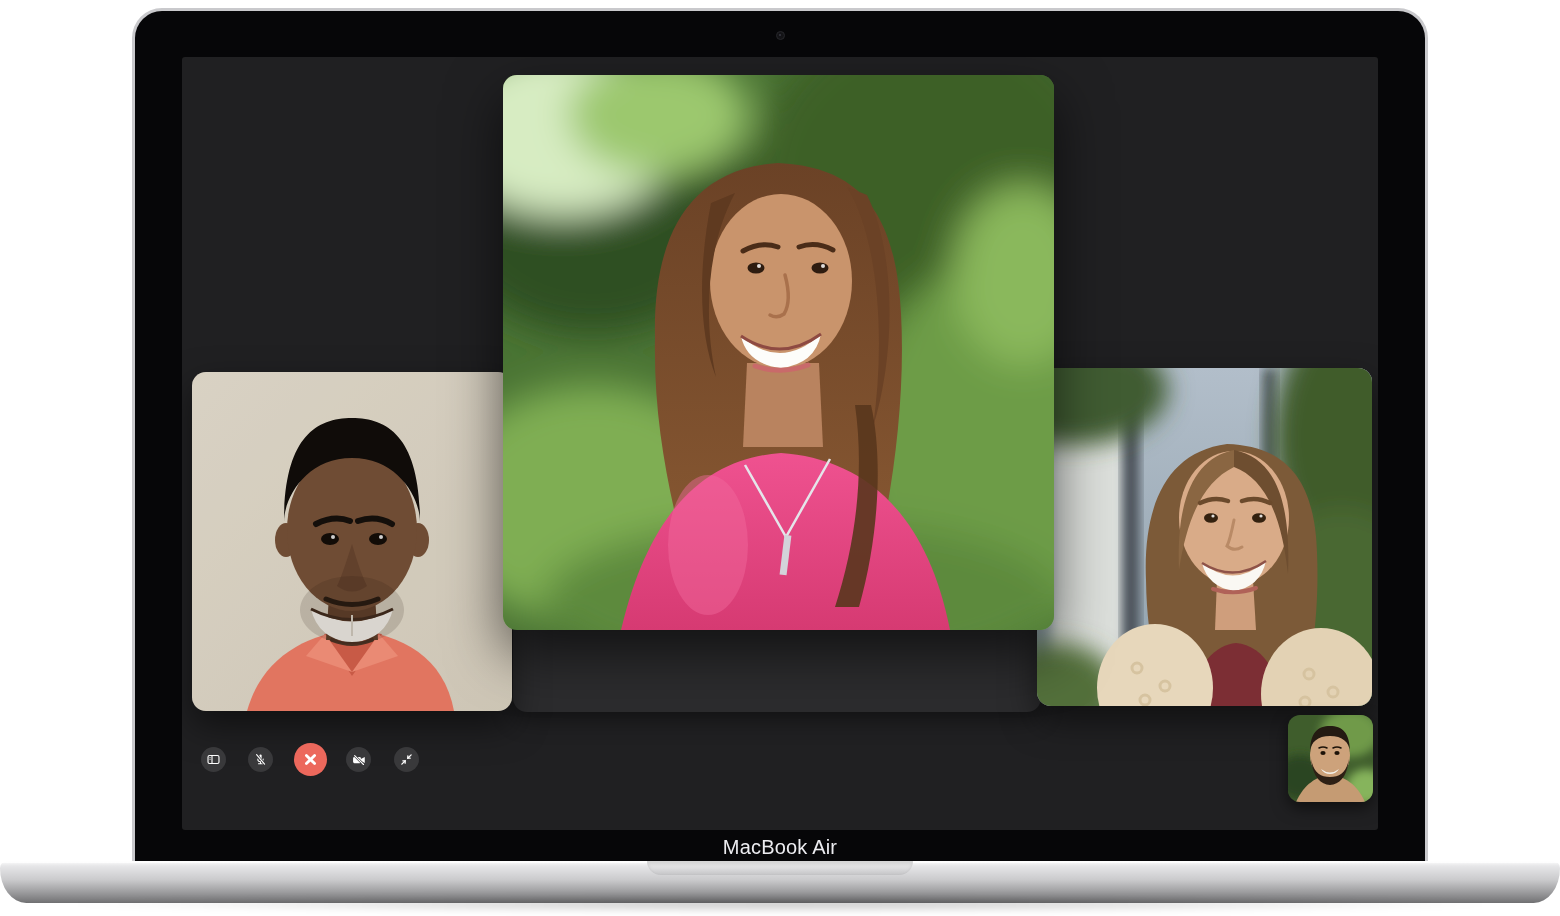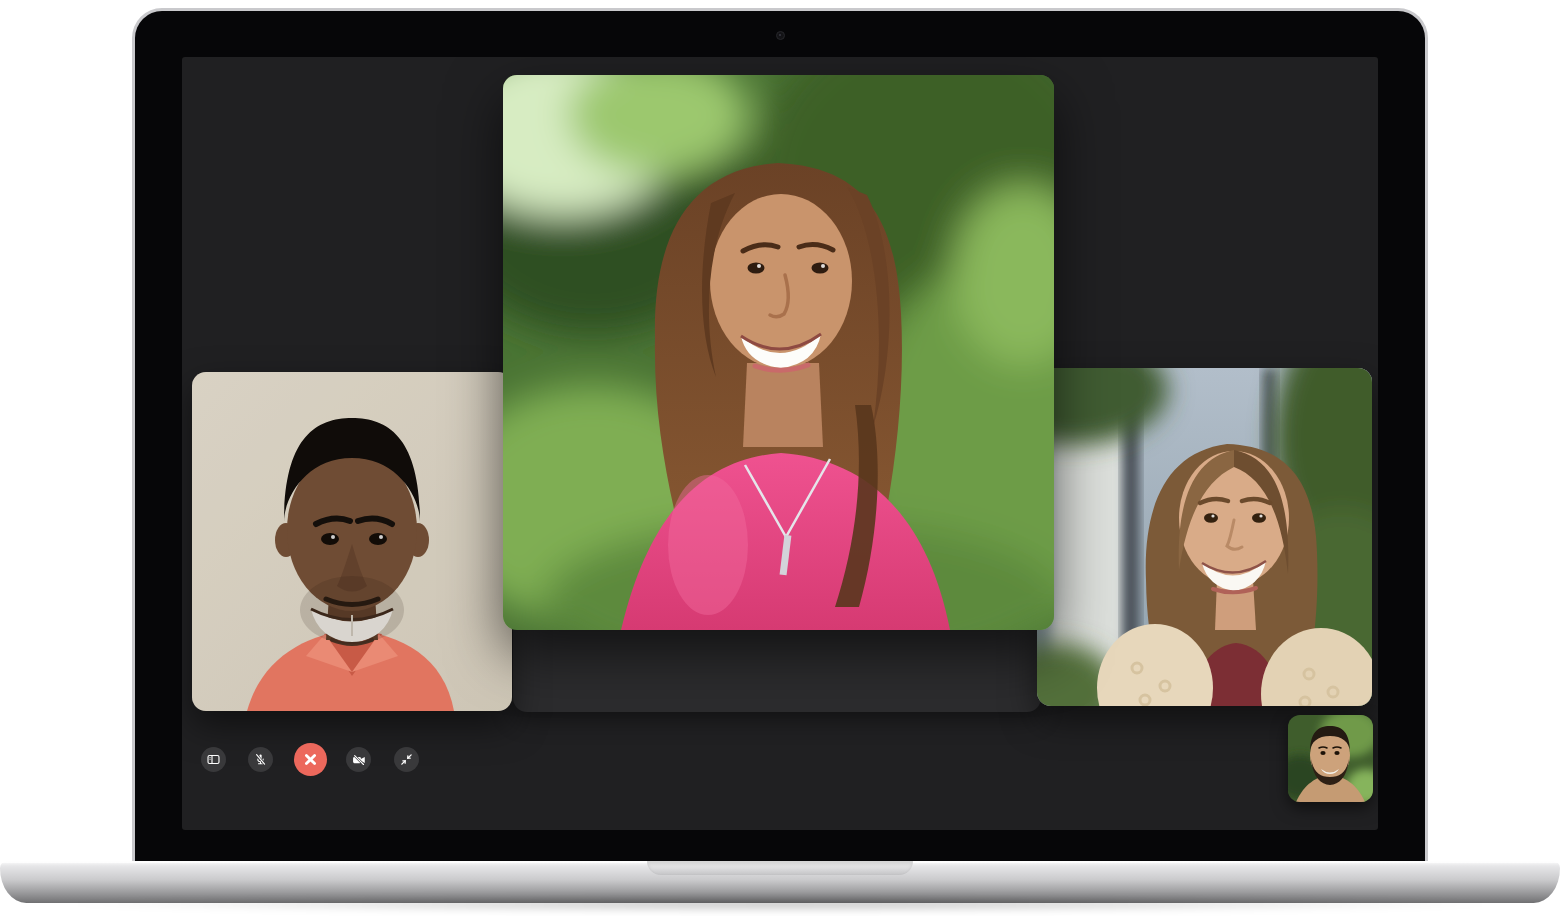--- a/index.html
+++ b/index.html
@@ -273,20 +273,21 @@
               <polyline points="11.8,5.1 11.8,8.2 14.9,8.2"></polyline>
               <line x1="8.4" y1="11.6" x2="3.8" y2="16.2"></line>
               <polyline points="5.1,11.8 8.2,11.8 8.2,14.9"></polyline>
             </svg>
           </span>
         </button>
       </div>
 
     </div>
 
+    <div class="bezel-label">MacBook Air</div>
   </div>
 
   <div class="base">
     <div class="notch"></div>
   </div>
   <div class="floor-shadow"></div>
 
 </div>
 
 </body></html>

